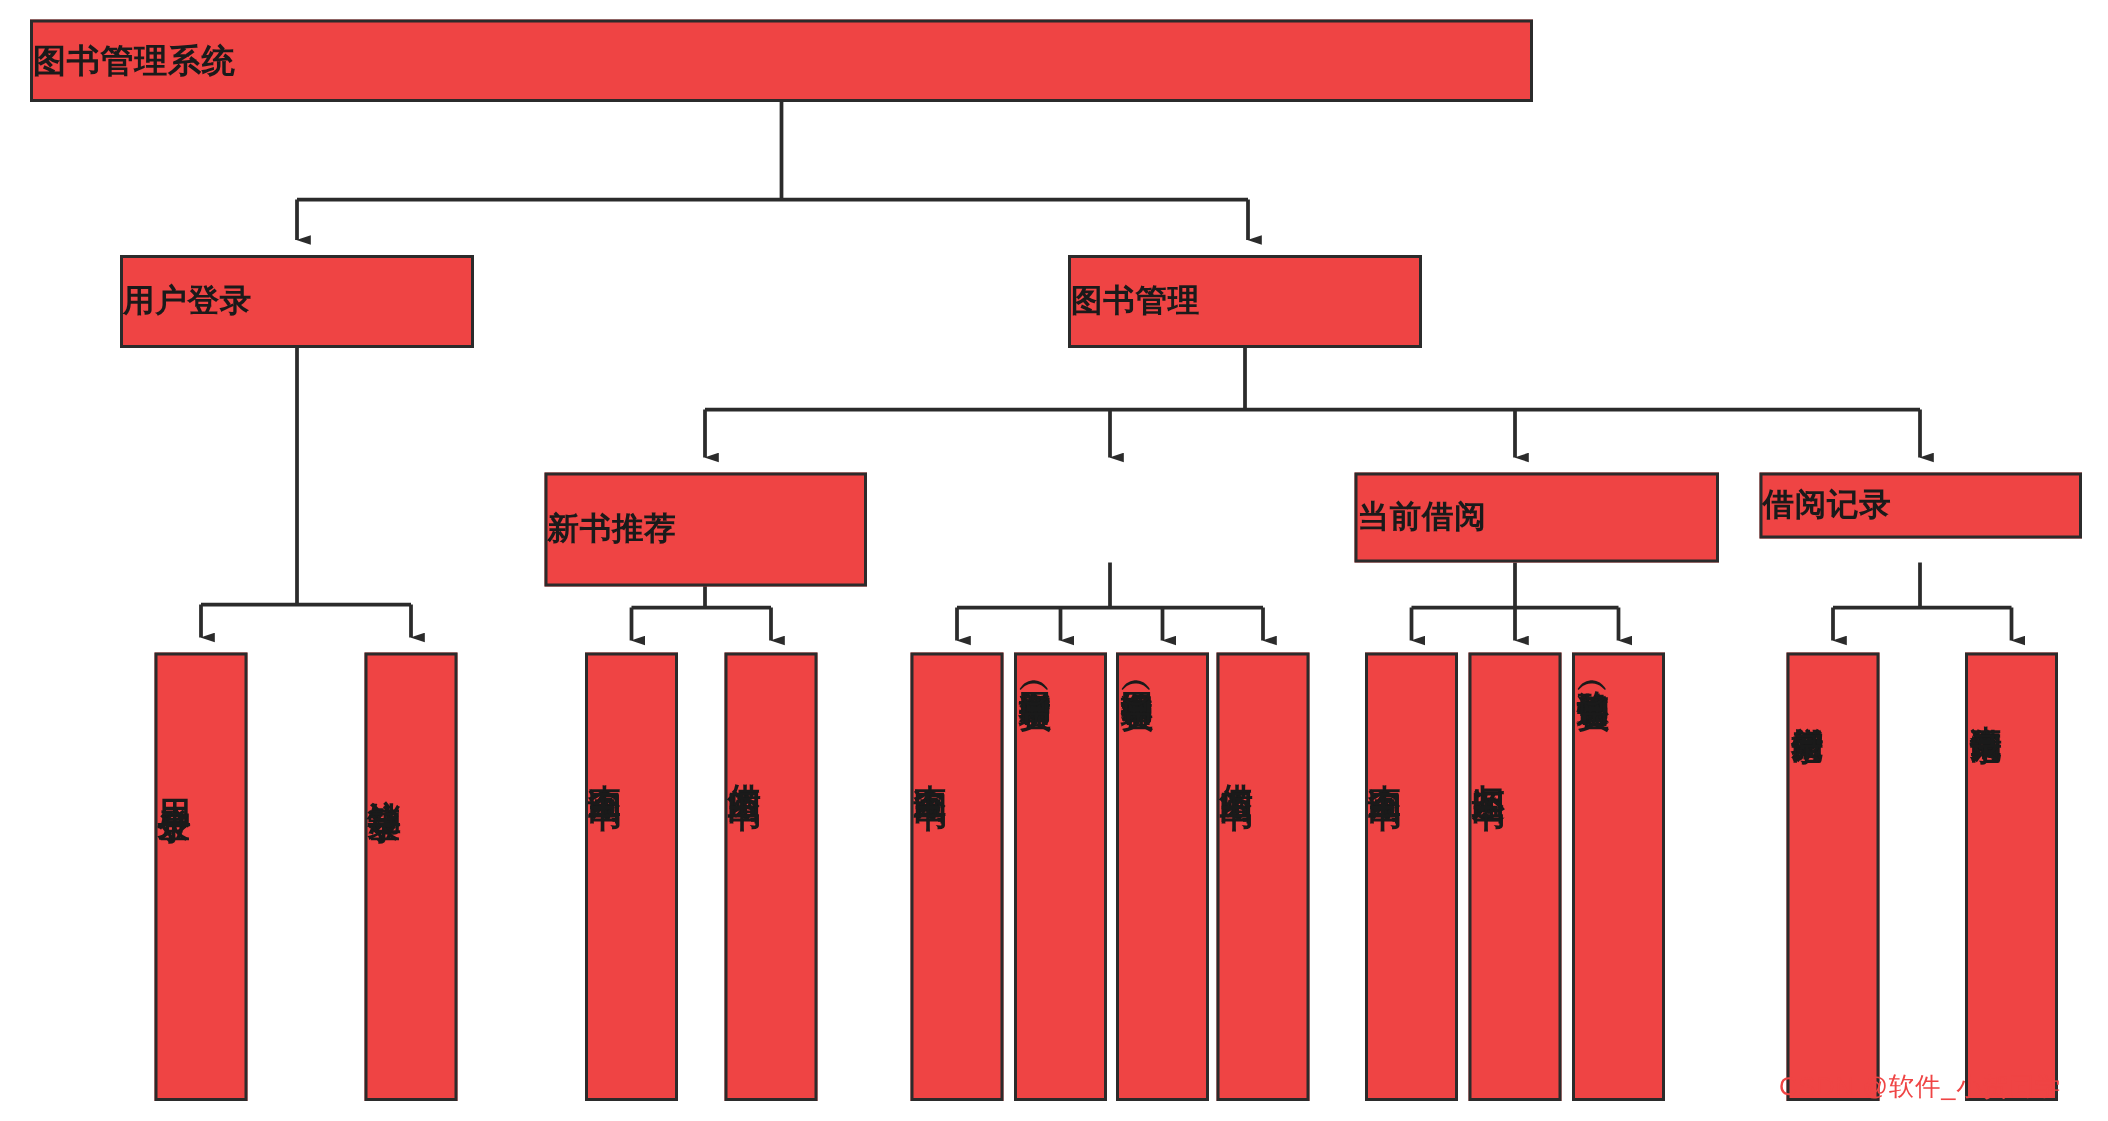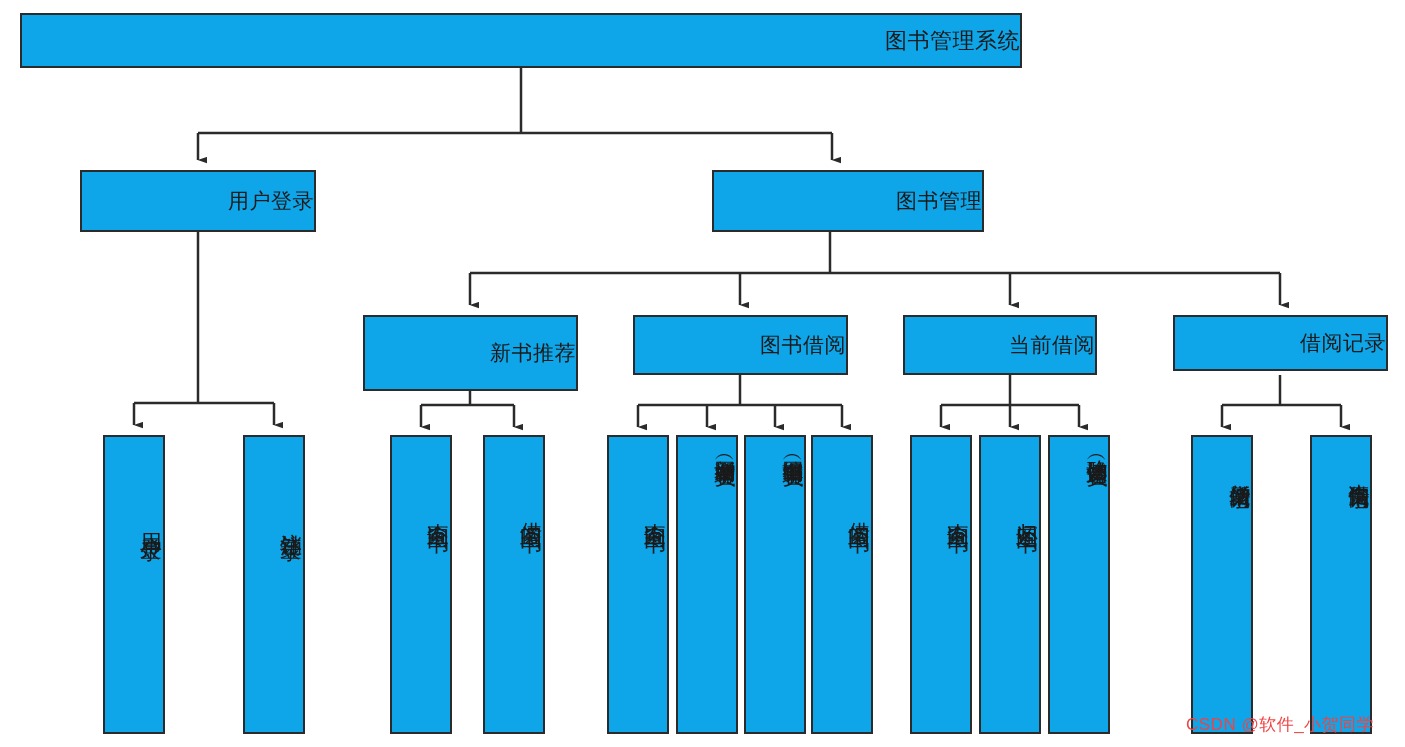--- a/index.html
+++ b/index.html
@@ -21,26 +21,27 @@
     position: absolute;
     left: 0;
     top: 0;
     width: 1405px;
     height: 747px;
     pointer-events: none;
   }
   .node {
     position: absolute;
     box-sizing: border-box;
-    background: #0ea5e9;
+    background: #ef4444;
     border: 2.5px solid #2b2b2b;
     display: flex;
     align-items: center;
-    justify-content: flex-end;
+    justify-content: flex-start;
     color: #1a1a1a;
+    font-weight: bold;
   }
   .node .label {
     display: block;
     text-align: center;
     line-height: 1.18;
   }
   
   .node.horiz .label {
     font-size: 21px;
     letter-spacing: 0.5px;
@@ -131,34 +132,31 @@
     </g>
   </svg>
 
   <div class="node horiz root" style="left:20px; top:13px; width:1002px; height:55px;">
     <span class="label">图书管理系统</span>
   </div>
 
   <div class="node horiz" style="left:80px; top:170px; width:236px; height:62px;">
     <span class="label">用户登录</span>
   </div>
-  <div class="node horiz" style="left:712px; top:170px; width:272px; height:62px;">
+  <div class="node horiz" style="left:712px; top:170px; width:236px; height:62px;">
     <span class="label">图书管理</span>
   </div>
 
   <div class="node horiz" style="left:363px; top:315px; width:215px; height:76px;">
     <span class="label">新书推荐</span>
   </div>
-  <div class="node horiz" style="left:633px; top:315px; width:215px; height:60px;">
-    <span class="label">图书借阅</span>
-  </div>
-  <div class="node horiz" style="left:903px; top:315px; width:194px; height:60px;">
+  <div class="node horiz" style="left:903px; top:315px; width:243px; height:60px;">
     <span class="label">当前借阅</span>
   </div>
-  <div class="node horiz" style="left:1173px; top:315px; width:215px; height:56px;">
+  <div class="node horiz" style="left:1173px; top:315px; width:215px; height:44px;">
     <span class="label">借阅记录</span>
   </div>
 
   <div class="node vert" style="left:103px; top:435px; width:62px; height:299px; padding-top:78px;">
     <span class="label">用户登录</span>
   </div>
   <div class="node vert" style="left:243px; top:435px; width:62px; height:299px; padding-top:78px;">
     <span class="label">注销登录</span>
   </div>
 

